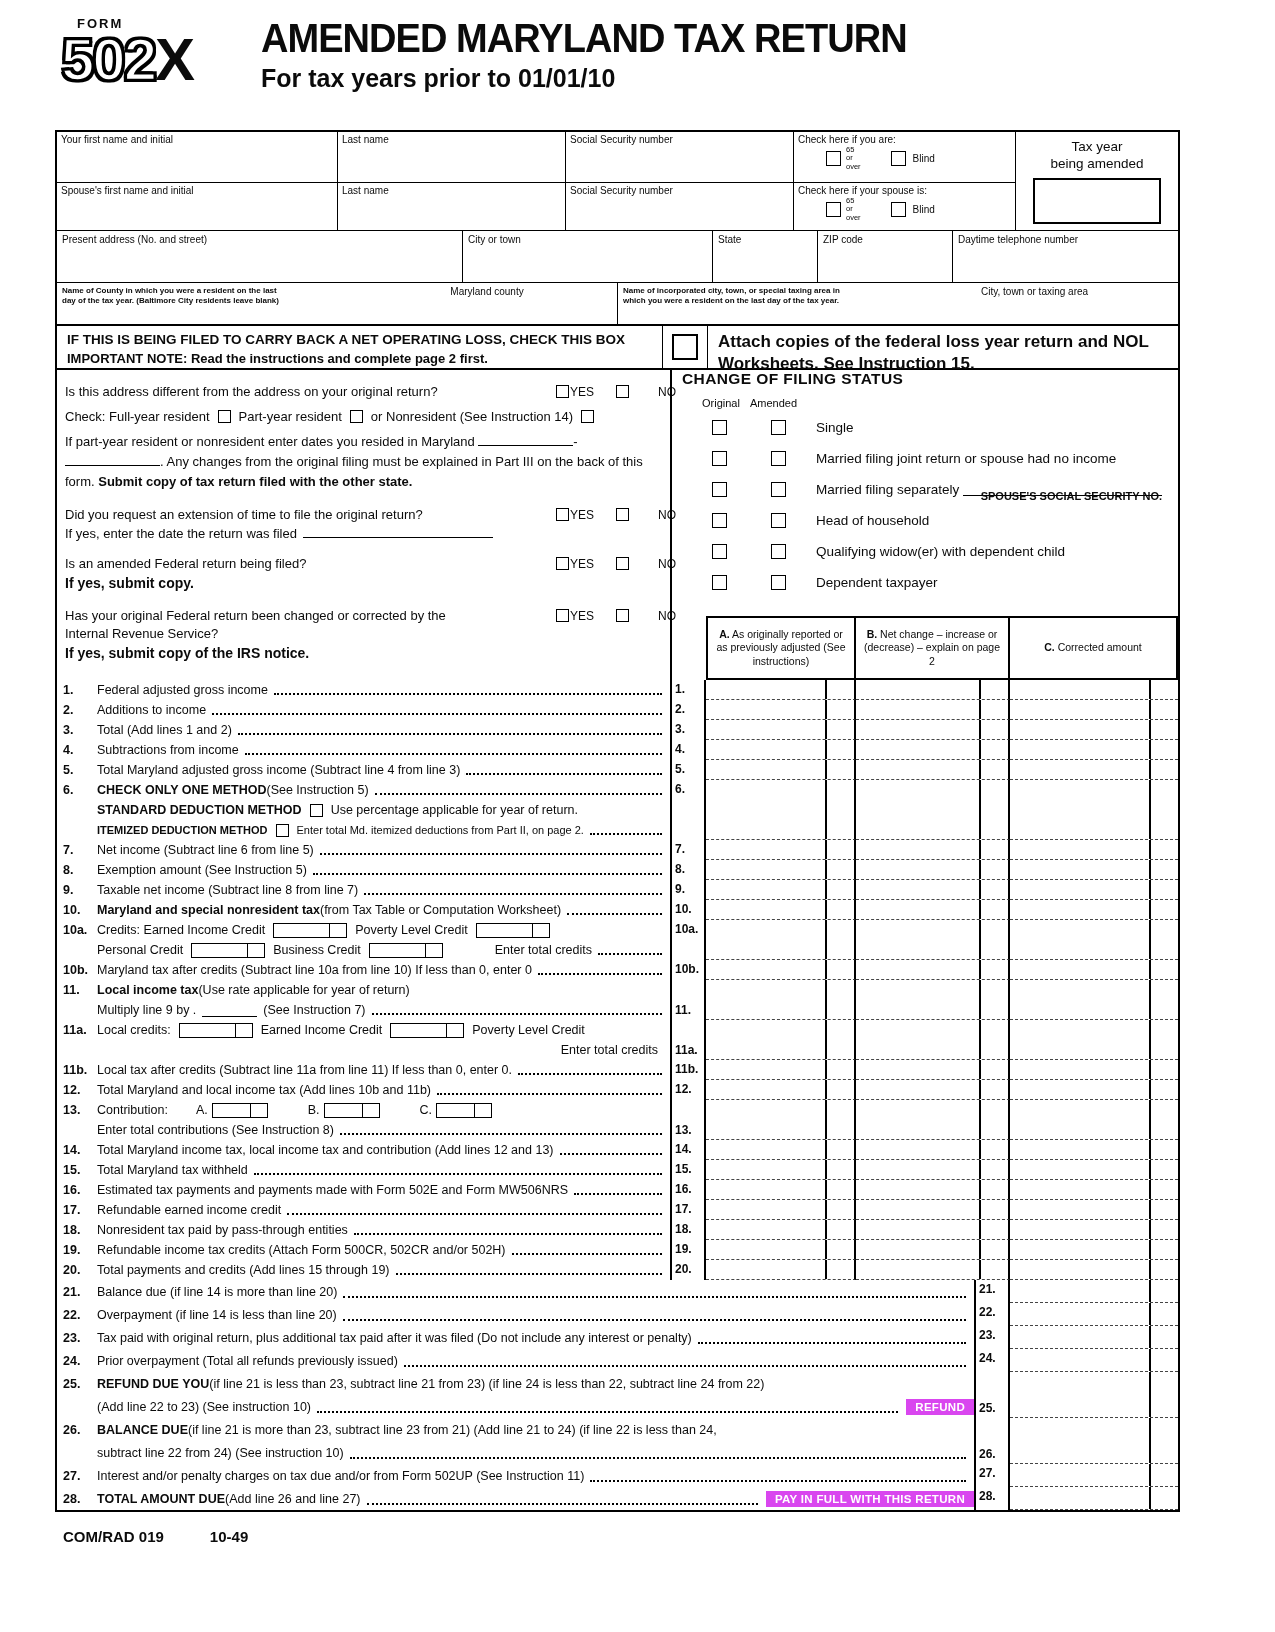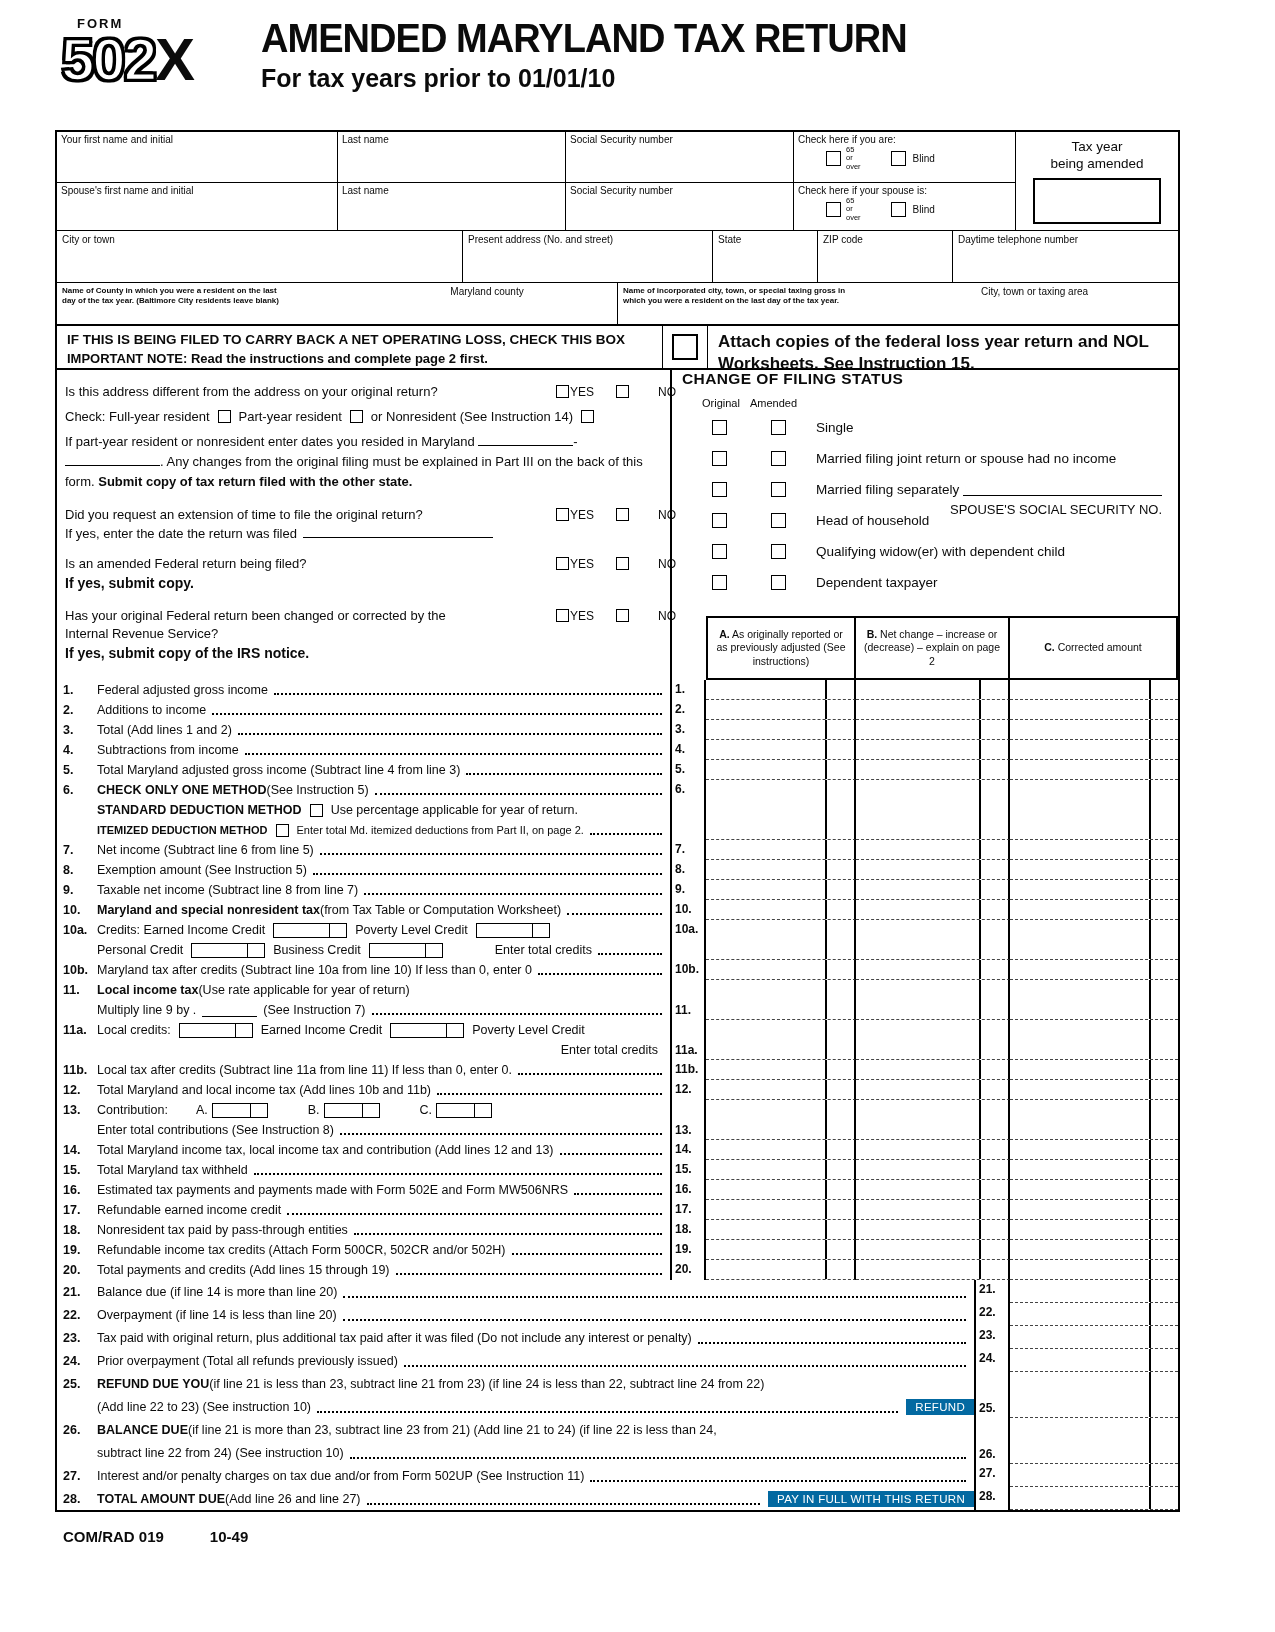--- a/index.html
+++ b/index.html
@@ -70,21 +70,21 @@
 
 .fstatus{width:508px;border-left:2px solid #000;display:flex;flex-direction:column;}
 .fs-title{font-size:15.5px;font-weight:700;letter-spacing:.4px;padding:0 0 0 10px;}
 .fs-head{display:flex;font-size:11px;padding:9px 0 3px 30px;}
 .fs-head span+span{margin-left:10px;}
 .fs-row{display:flex;align-items:center;height:31px;padding:0 16px 0 40px;font-size:13.5px;}
 .fcb{width:15px;height:15px;border:1.5px solid #000;flex:none;background:#fff;}
 .fcb.s2{margin-left:44px;}
 .fs-label{margin-left:30px;white-space:nowrap;}
 .msline{flex:1;position:relative;border-bottom:1px solid #000;height:13px;margin-left:4px;min-width:60px;}
-.mscap{position:absolute;top:19px;right:0;font-size:13px;font-weight:400;white-space:nowrap;}
+.mscap{position:absolute;top:7px;right:0;font-size:11px;font-weight:700;white-space:nowrap;}
 .abc{display:flex;margin-left:34px;margin-top:auto;}
 .abx{border:2px solid #000;height:64px;display:flex;flex-direction:column;justify-content:center;text-align:center;font-size:10.5px;line-height:1.25;padding:2px 8px;}
 .abx+.abx{border-left:none;}
 .abx.a{width:150px;}.abx.b{width:154px;}.abx.c{width:168px;}
 
 .lg{display:flex;}
 .lt{flex:1;padding-left:6px;overflow:hidden;min-width:0;}
 .r{display:flex;align-items:center;height:20px;font-size:12.5px;white-space:nowrap;}
 .r.sm{font-size:11px;}
 .r.right{justify-content:flex-end;padding-right:12px;}
@@ -102,21 +102,21 @@
 .ebx{width:74px;height:15px;border:1.5px solid #000;margin:0 8px;flex:none;position:relative;background:#fff;}
 .ebx::after{content:"";position:absolute;right:16px;top:0;bottom:0;border-left:1.5px solid #000;}
 .ebx.sm{width:56px;margin:0 12px 0 4px;}
 .clbl{margin-left:28px;}
 
 .btm .r{height:23px;}
 .nc2{width:36px;border-left:2px solid #000;border-right:2px solid #000;font-weight:700;font-size:12px;padding:2px 0 0 3px;flex:none;}
 .nc2.bot{display:flex;align-items:flex-end;padding-bottom:3px;}
 .ac2{width:168px;position:relative;border-bottom:1.5px dashed #444;flex:none;background:#fff;}
 .ac2::after{content:"";position:absolute;top:0;bottom:0;right:27px;border-left:2px solid #000;}
-.badge{background:#0369a1;color:#fff;font-weight:400;font-size:11.5px;padding:2px 9px;flex:none;align-self:center;letter-spacing:.3px;}
+.badge{background:#d946ef;color:#fff;font-weight:700;font-size:11.5px;padding:2px 9px;flex:none;align-self:center;letter-spacing:.3px;}
 
 .foot{margin:16px 0 0 8px;font-size:15px;font-weight:700;display:flex;gap:46px;}
 </style>
 </head>
 <body>
 
 <div class="page">
 <div class="sheet">
 
   <div class="hdr">
@@ -173,43 +173,43 @@
           <span class="tiny">65
 or
 over</span>
           <span class="cb2 g2"></span>
           <span class="blab">Blind</span>
         </div>
       </div>
     </div>
     <div class="gb">
       <div>
+            <span class="nlab">Present address (No. and street)</span>
+          </div>
+      <div>
             <span class="nlab">City or town</span>
-          </div>
-      <div>
-            <span class="nlab">Present address (No. and street)</span>
           </div>
       <div>
             <span class="nlab">State</span>
           </div>
       <div>
             <span class="nlab">ZIP code</span>
           </div>
       <div>
             <span class="nlab">Daytime telephone number</span>
           </div>
     </div>
     <div class="gc">
       <div>
         <span class="cnote">Name of County in which you were a resident on the last
 day of the tax year. (Baltimore City residents leave blank)</span>
         <span class="mcounty">Maryland county</span>
       </div>
       <div class="blft">
-        <span class="inote">Name of incorporated city, town, or special taxing gross in
+        <span class="inote">Name of incorporated city, town, or special taxing area in
 which you were a resident on the last day of the tax year.</span>
         <span class="tarea">City, town or taxing area</span>
       </div>
     </div>
   </div>
 
   <div class="nol">
     <div class="nol-left">
       <div class="nl1">IF THIS IS BEING FILED TO CARRY BACK A NET OPERATING LOSS, CHECK THIS BOX</div>
       <div class="nl2">IMPORTANT NOTE: Read the instructions and complete page 2 first.</div>

